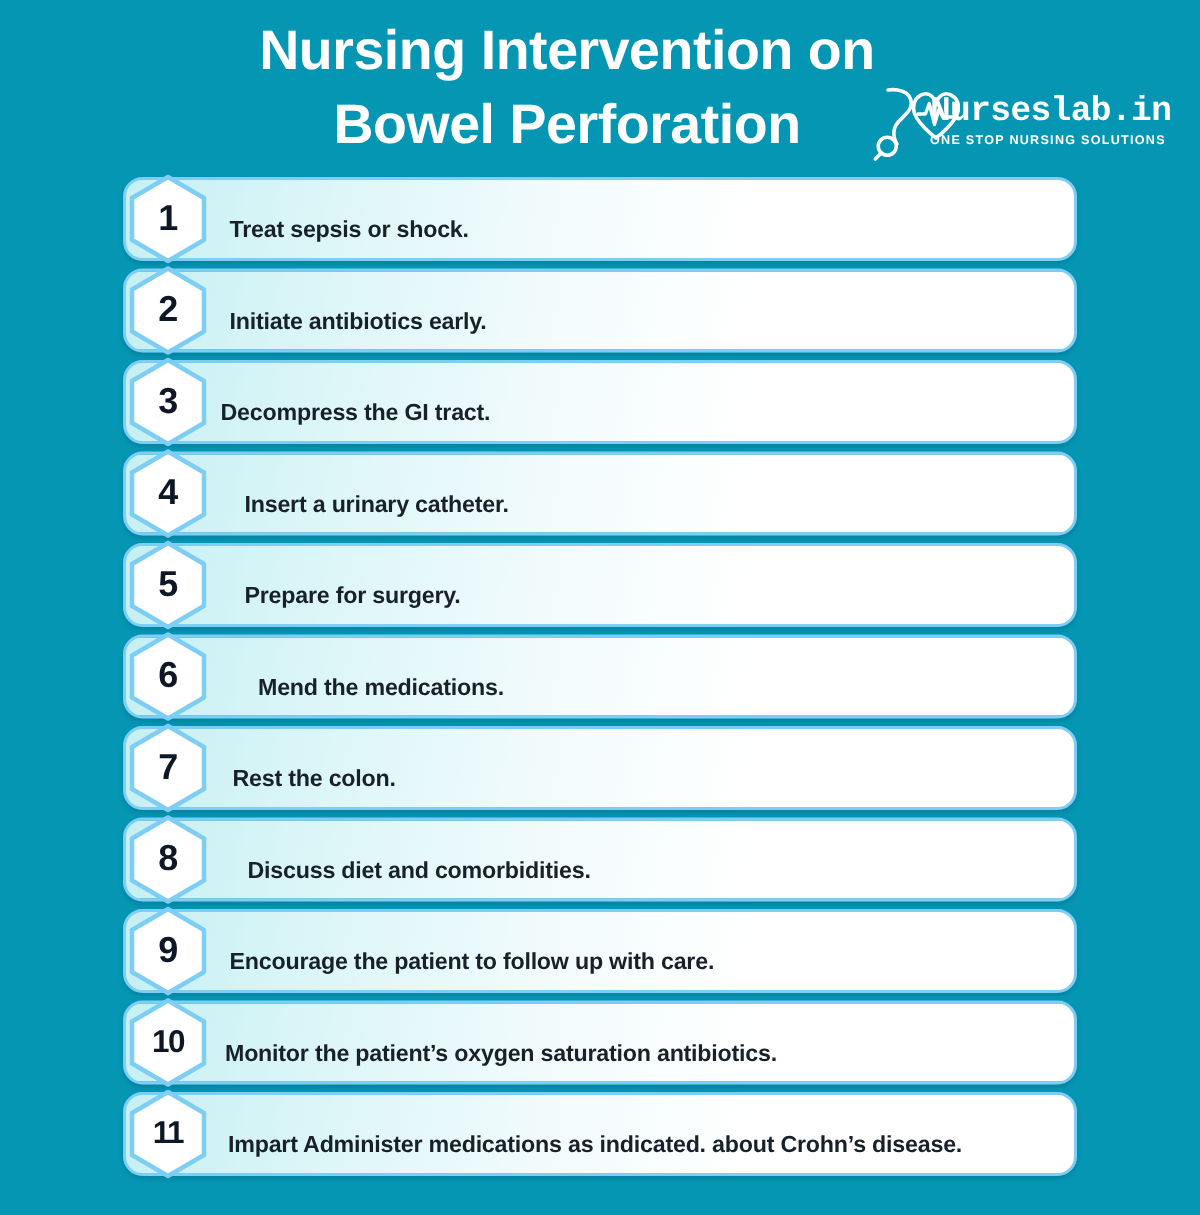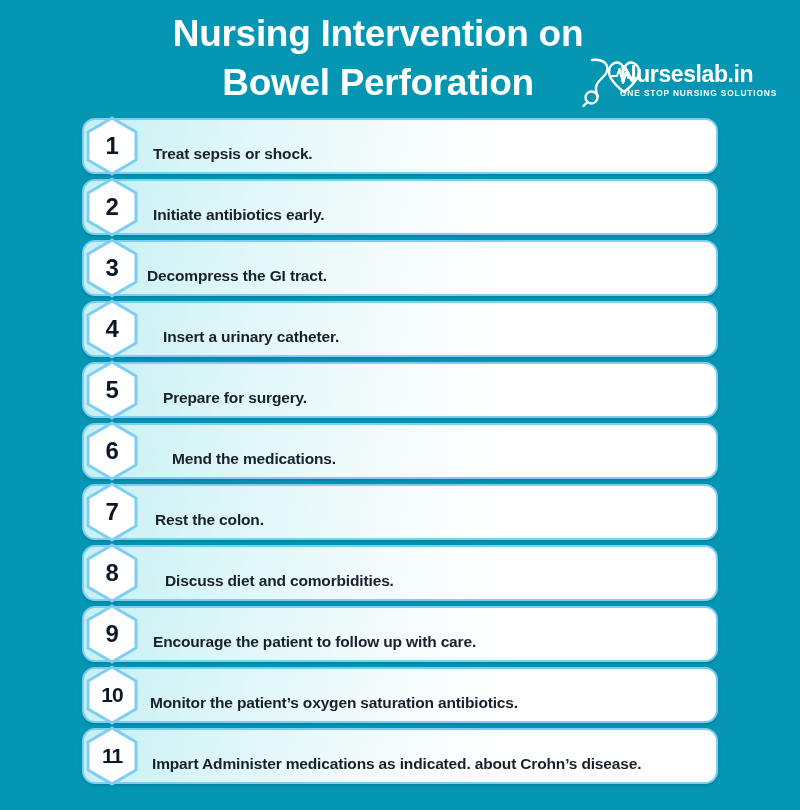--- a/index.html
+++ b/index.html
@@ -56,21 +56,21 @@
     top: 10px;
     width: 165px;
   }
   .logo-name {
     color: #ffffff;
     font-size: 23px;
     font-weight: bold;
     letter-spacing: -0.4px;
     line-height: 25px;
     white-space: nowrap;
-    font-family: Liberation Sans, sans-serif;
+    font-family: Liberation Mono, monospace;
   }
   .logo-tagline {
     color: #ffffff;
     font-size: 8.4px;
     font-weight: bold;
     letter-spacing: 0.85px;
     line-height: 11px;
     margin-top: 1px;
     white-space: nowrap;
     font-family: "Liberation Sans", sans-serif;

